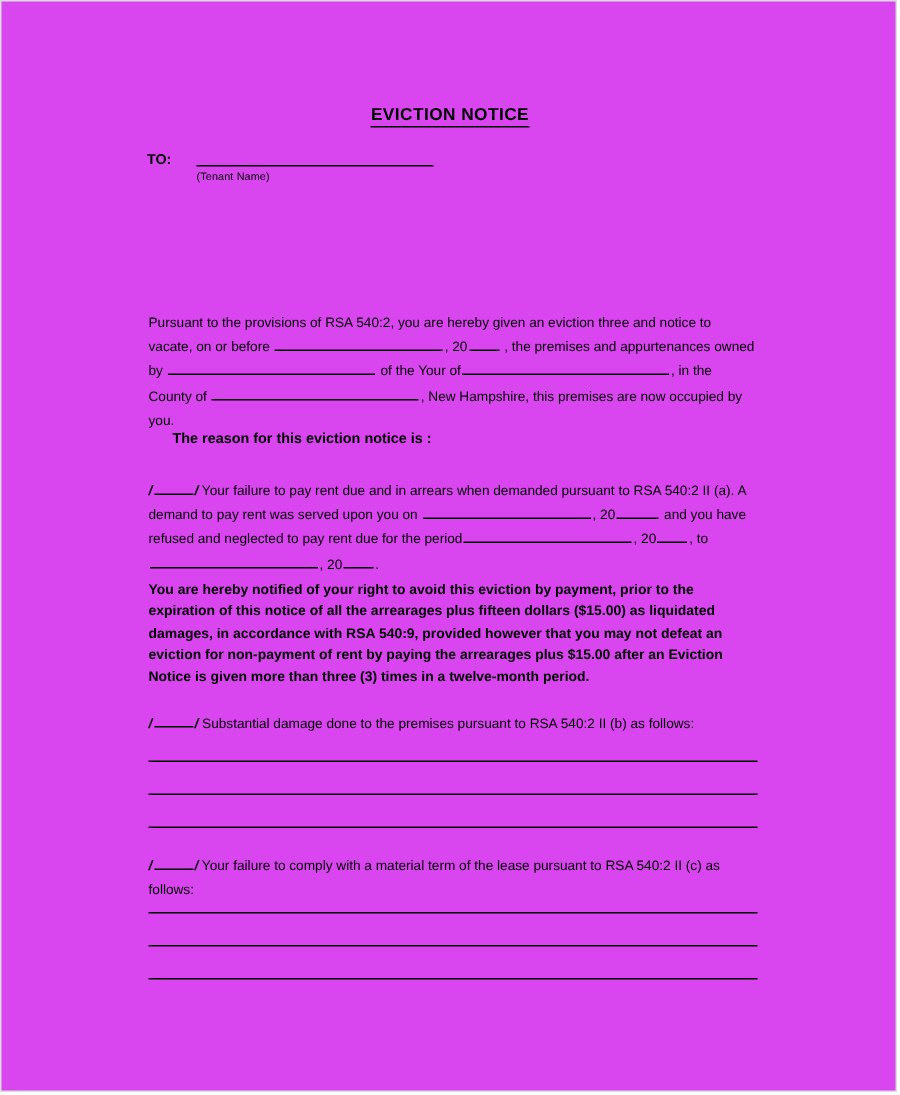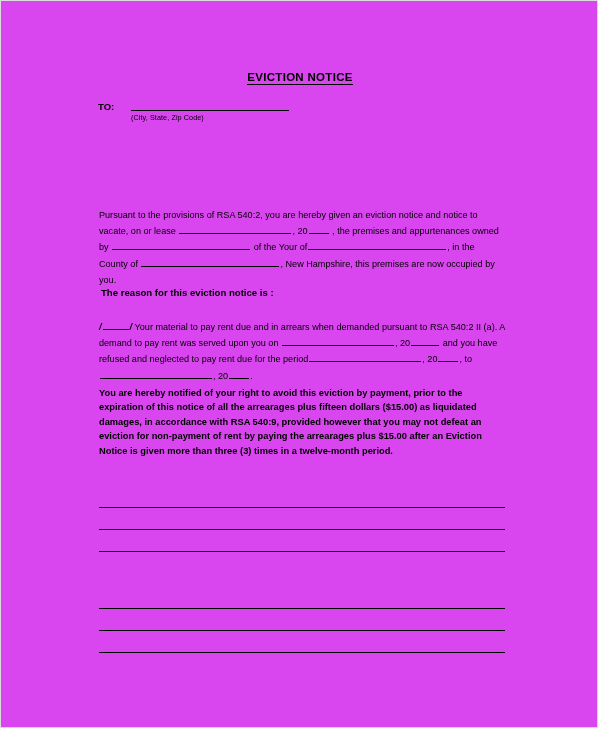--- a/index.html
+++ b/index.html
@@ -86,21 +86,21 @@
     line-height: 16.2px;
     text-align: left;
   }
   .para.bold {
     font-weight: bold;
     font-size: 9.3px;
     line-height: 14.4px;
   }
   .heading {
     position: absolute;
-    left: 100px;
+    left: 114px;
     font-size: 9.6px;
     font-weight: bold;
   }
 
   
   .blank {
     display: inline-block;
     border-bottom: 1.1px solid #000;
     height: 9px;
     vertical-align: baseline;
@@ -146,57 +146,65 @@
 <div id="page">
 
   <div class="doc-title">
     <span>EVICTION NOTICE</span>
   </div>
 
   <div class="to-block">
     <div class="to-label">TO:</div>
     <div class="to-rows">
 
-
-
       <div class="to-row">
         <div class="to-rule"></div>
-        <div class="to-caption">(City, State, Zip Code)</div>
+        <div class="to-caption">(Tenant Name)</div>
       </div>
 
+
+
     </div>
   </div>
 
   <div class="para" style="top:206px;">
-    <span>Pursuant to the provisions of RSA 540:2, you are hereby given an eviction notice and notice to vacate, on or lease</span>
+    <span>Pursuant to the provisions of RSA 540:2, you are hereby given an eviction three and notice to vacate, on or before</span>
     <span class="blank b-xl"></span><span>, 20</span><span class="blank b-xs"></span>
     <span>, the premises and appurtenances owned by</span>
     <span class="blank b-xxl"></span>
     <span>of the Your of</span><span class="blank b-xxl"></span><span>, in the County of</span>
     <span class="blank b-xxl"></span><span>, New Hampshire, this premises are now occupied by you.</span>
   </div>
 
   <div class="heading" style="top:286px;">The reason for this eviction notice is :</div>
 
   <div class="para" style="top:318px;">
     <span class="marker"><span>/</span><span class="slot"></span><span>/</span></span>
-    <span>Your material to pay rent due and in arrears when demanded pursuant to RSA 540:2 II (a).  A demand to pay rent was served upon you on</span>
+    <span>Your failure to pay rent due and in arrears when demanded pursuant to RSA 540:2 II (a).  A demand to pay rent was served upon you on</span>
     <span class="blank b-xl"></span><span>, 20</span><span class="blank b-sm"></span>
     <span>and you have refused and neglected to pay rent due for the period</span><span class="blank b-xl"></span><span>, 20</span><span class="blank b-xs"></span><span>, to</span><span class="blank b-xl"></span><span>, 20</span><span class="blank b-xs"></span><span>.</span>
   </div>
 
   <div class="para bold" style="top:385px;">You are hereby notified of your right to avoid this eviction by payment, prior to the expiration of this notice of all the arrearages plus fifteen dollars ($15.00) as liquidated damages, in accordance with RSA 540:9, provided however that you may not defeat an eviction for non-payment of rent by paying the arrearages plus $15.00 after an Eviction Notice is given more than three (3) times in a twelve-month period.</div>
 
+  <div class="para" style="top:473px;">
+    <span class="marker"><span>/</span><span class="slot"></span><span>/</span></span>
+    <span>Substantial damage done to the premises pursuant to RSA 540:2 II (b) as follows:</span>
+  </div>
 
   <div class="rule-group" style="top:506px;">
     <div class="rule"></div>
     <div class="rule"></div>
     <div class="rule"></div>
   </div>
 
+  <div class="para" style="top:568px;">
+    <span class="marker"><span>/</span><span class="slot"></span><span>/</span></span>
+    <span>Your failure to comply with a material term of the lease pursuant to RSA 540:2 II (c) as follows:</span>
+  </div>
 
   <div class="rule-group" style="top:607px;">
     <div class="rule"></div>
     <div class="rule"></div>
     <div class="rule"></div>
   </div>
 
 </div>
 
 </body></html>

